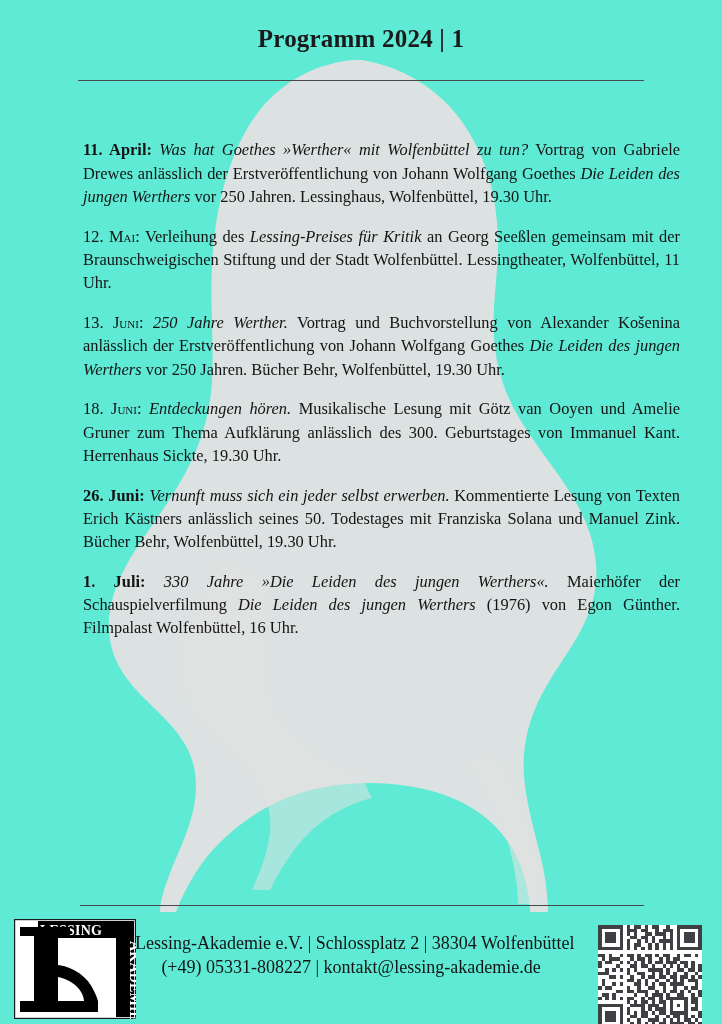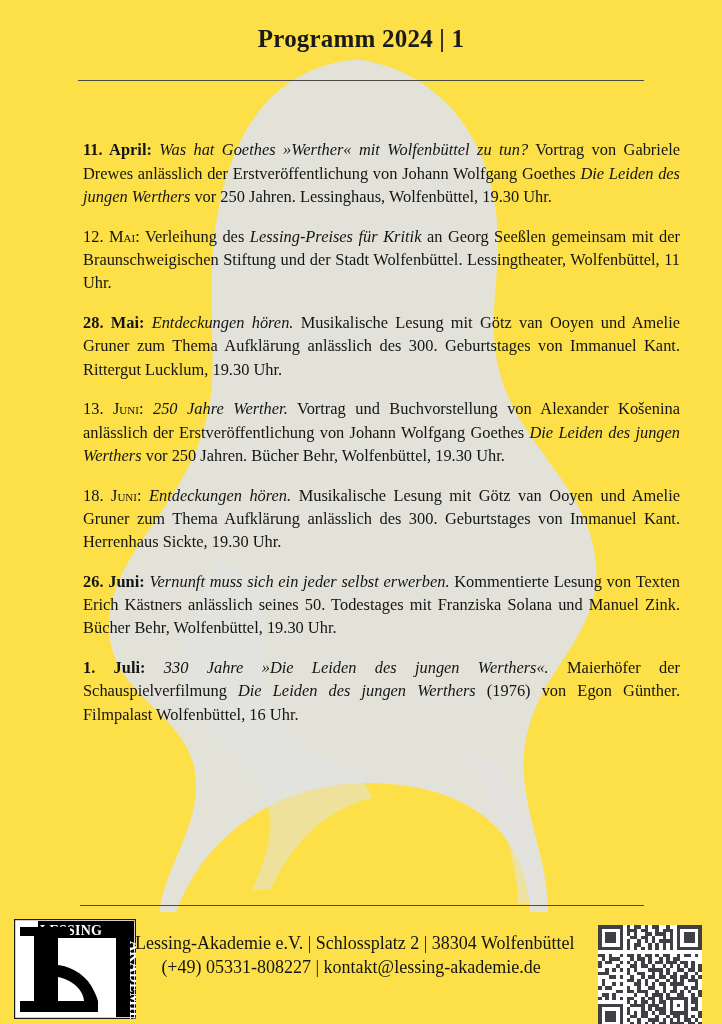--- a/index.html
+++ b/index.html
@@ -10,21 +10,21 @@
   }
   body {
     font-family: "Liberation Serif", "DejaVu Serif", serif;
     color: #161616;
   }
   #page {
     position: relative;
     width: 722px;
     height: 1024px;
     overflow: hidden;
-    background: #fde047;
+    background: #5eead4;
   }
 
   
   #watermark {
     position: absolute;
     left: 0;
     top: 0;
     width: 722px;
     height: 1024px;
     z-index: 0;
@@ -211,24 +211,20 @@
     <p class="entry">
       <span class="date">11. April:</span>
       <span class="ital">Was hat Goethes »Werther« mit Wolfenbüttel zu tun?</span><span> Vortrag von Gabriele Drewes anlässlich der Erstveröffentlichung von Johann Wolfgang Goethes </span><span class="ital">Die Leiden des jungen Werthers</span><span> vor 250 Jahren. Lessinghaus, Wolfenbüttel, 19.30 Uhr.</span>
     </p>
 
     <p class="entry">
       <span class="date-sc">12. Mai:</span>
       <span>Verleihung des </span><span class="ital">Lessing-Preises für Kritik</span><span> an Georg Seeßlen gemeinsam mit der Braunschweigischen Stiftung und der Stadt Wolfenbüttel. Lessingtheater, Wolfenbüttel, 11 Uhr.</span>
     </p>
 
-    <p class="entry">
-      <span class="date">28. Mai:</span>
-      <span class="ital">Entdeckungen hören.</span><span> Musikalische Lesung mit Götz van Ooyen und Amelie Gruner zum Thema Aufklärung anlässlich des 300. Geburtstages von Immanuel Kant. Rittergut Lucklum, 19.30 Uhr.</span>
-    </p>
 
 
     <p class="entry">
       <span class="date-sc">13. Juni:</span>
       <span class="ital">250 Jahre Werther.</span><span> Vortrag und Buchvorstellung von Alexander Košenina anlässlich der Erstveröffentlichung von Johann Wolfgang Goethes </span><span class="ital">Die Leiden des jungen Werthers</span><span> vor 250 Jahren. Bücher Behr, Wolfenbüttel, 19.30 Uhr.</span>
     </p>
 
     <p class="entry">
       <span class="date-sc">18. Juni:</span>
       <span class="ital">Entdeckungen hören.</span><span> Musikalische Lesung mit Götz van Ooyen und Amelie Gruner zum Thema Aufklärung anlässlich des 300. Geburtstages von Immanuel Kant. Herrenhaus Sickte, 19.30 Uhr.</span>

